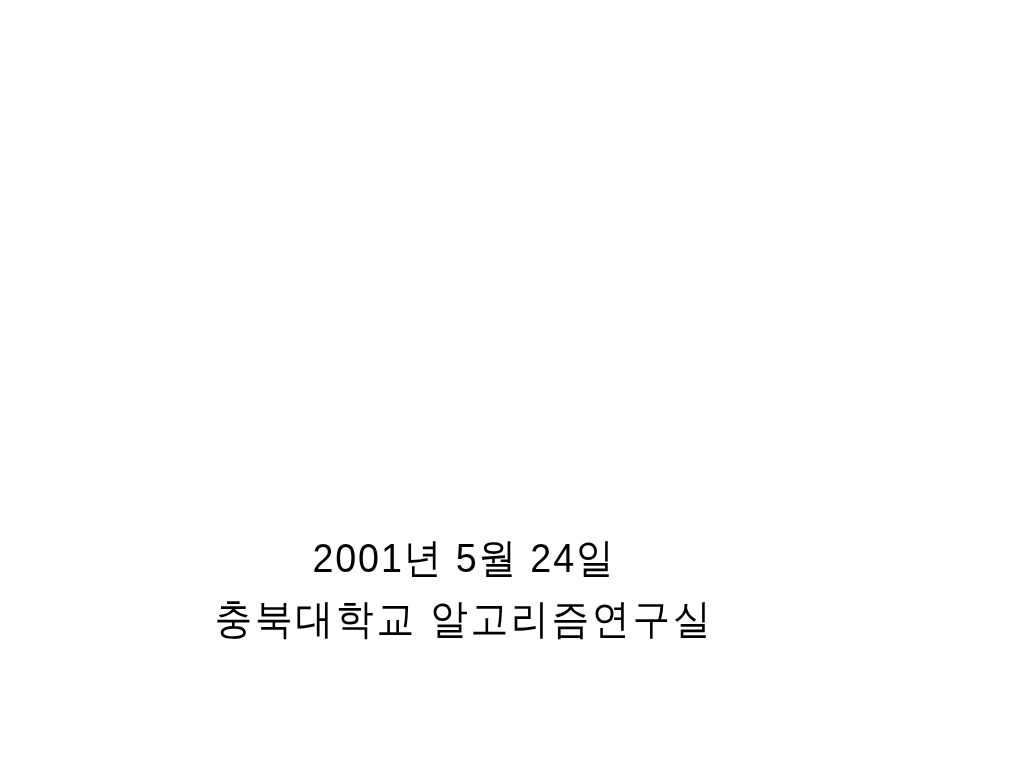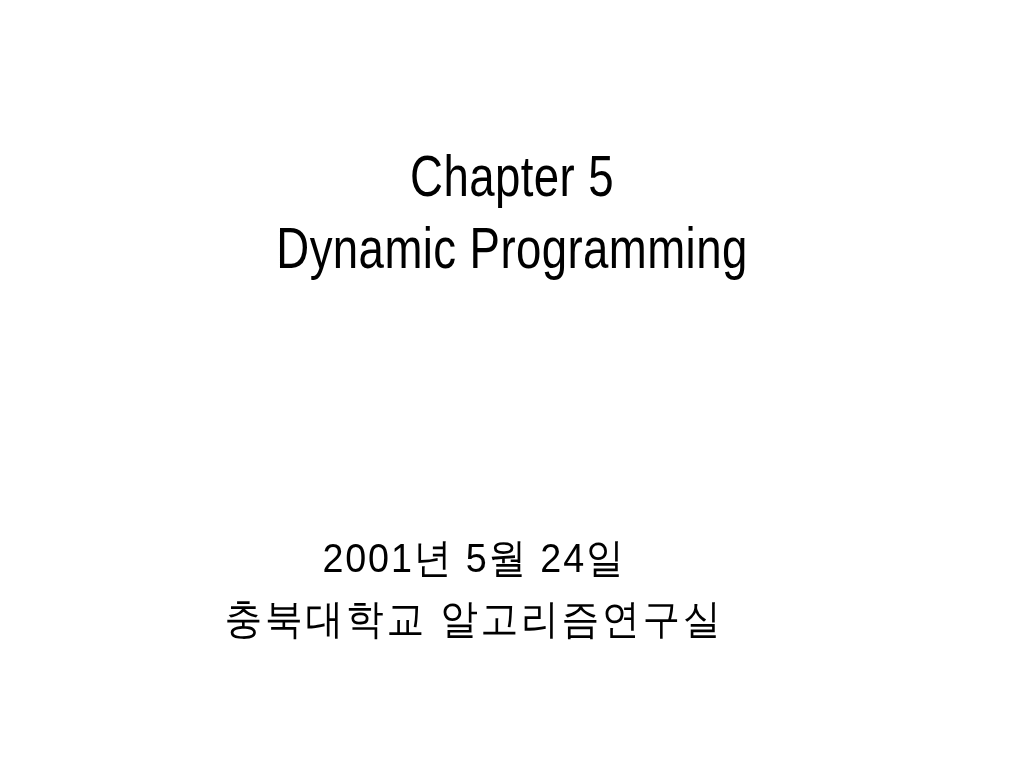--- a/index.html
+++ b/index.html
@@ -47,21 +47,20 @@
     transform-origin: center center;
   }
 
   
   .subtitle-block {
     position: absolute;
     left: 0;
     top: 528px;
     width: 928px;
     text-align: center;
-    margin-left: 10px;
   }
 
   .subtitle-line {
     display: block;
     font-family: "Liberation Sans", "DejaVu Sans", sans-serif;
     font-size: 41px;
     font-weight: 400;
     line-height: 61px;
     letter-spacing: 2px;
     color: #000000;
@@ -72,23 +71,19 @@
 
   .subtitle-line.institution {
     letter-spacing: 3px;
   }
 </style>
 </head>
 <body>
 
 <div class="slide">
 
-  <div class="title-block">
-    <span class="title-line">Chapter 5</span>
-    <span class="title-line">Dynamic Programming</span>
-  </div>
 
   <div class="subtitle-block">
     <span class="subtitle-line date">2001년 5월 24일</span>
     <span class="subtitle-line institution">충북대학교 알고리즘연구실</span>
   </div>
 
 </div>
 
 </body></html>

